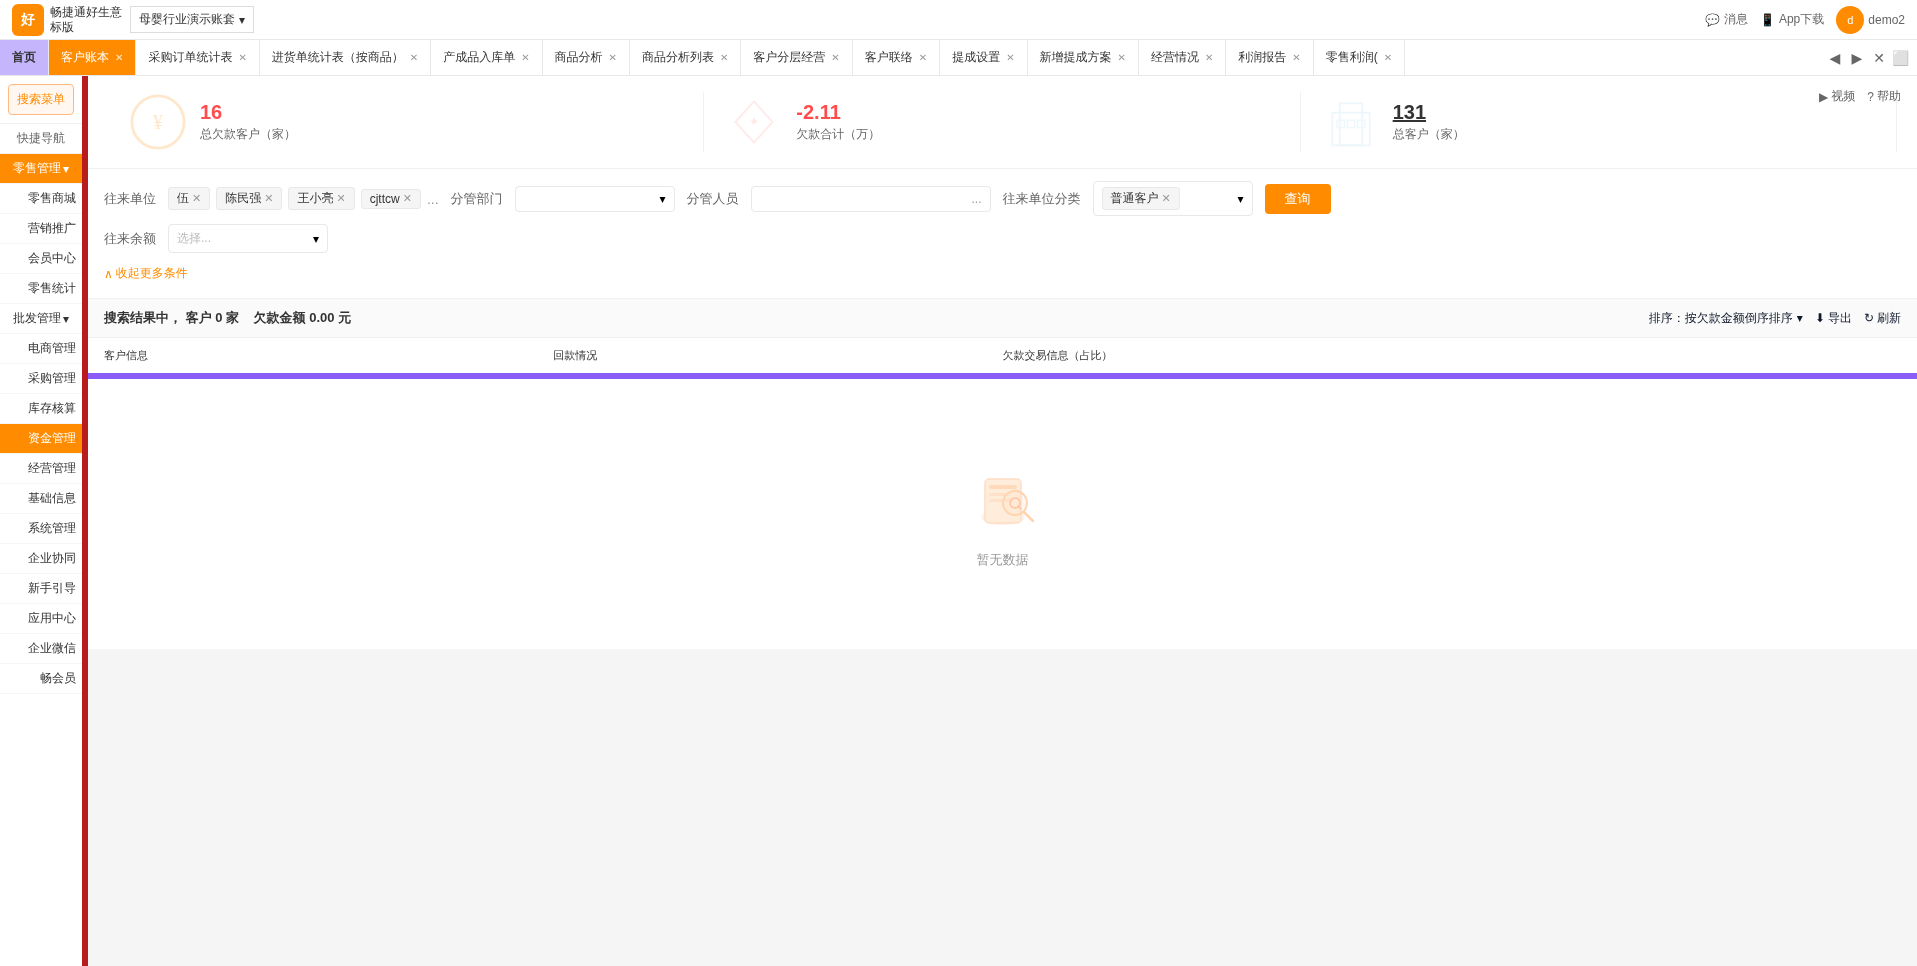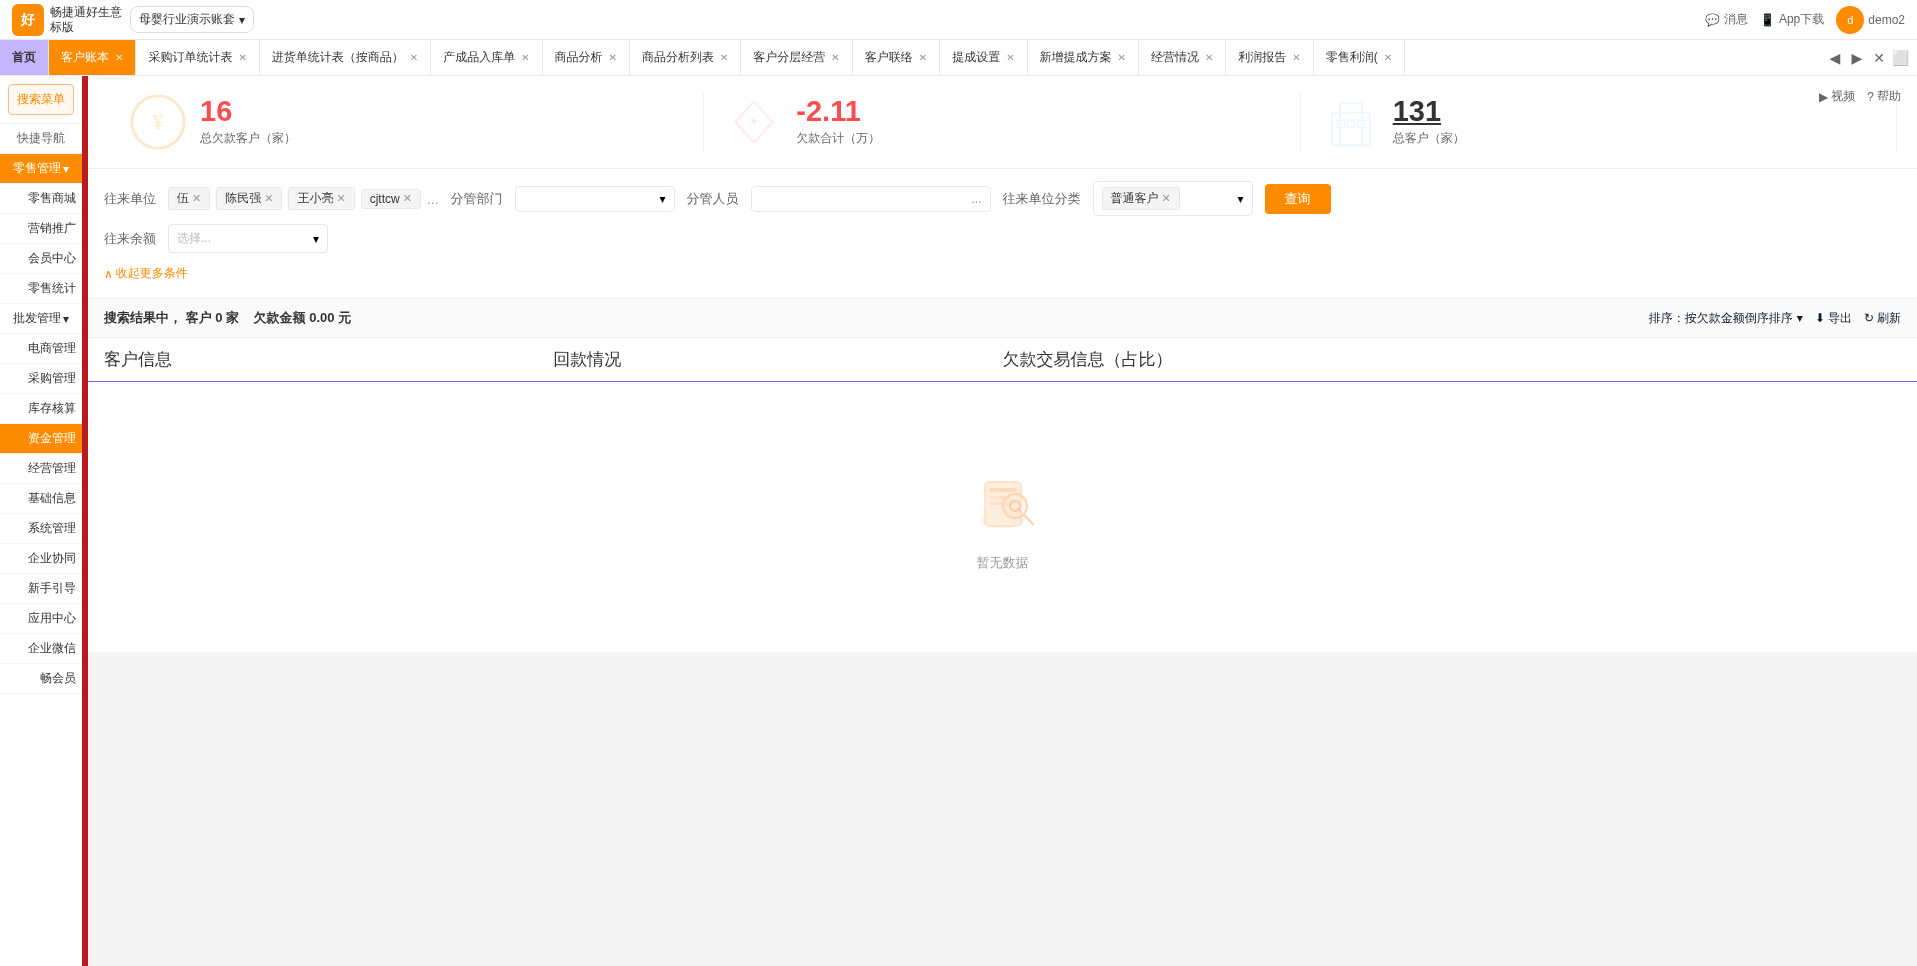--- a/index.html
+++ b/index.html
@@ -4,21 +4,21 @@
   <style>
     * { box-sizing: border-box; margin: 0; padding: 0; }
     body { font-family: 'Microsoft YaHei', Arial, sans-serif; font-size: 13px; background: #f5f5f5; overflow: hidden; height: 966px; display: flex; flex-direction: column; }
 
     
     .top-bar { height: 40px; background: #fff; border-bottom: 1px solid #e8e8e8; display: flex; align-items: center; justify-content: space-between; padding: 0 12px; flex-shrink: 0; }
     .top-bar-left { display: flex; align-items: center; gap: 8px; }
     .logo-area { display: flex; align-items: center; gap: 6px; }
     .logo-icon { width: 32px; height: 32px; background: #ff8c00; border-radius: 6px; display: flex; align-items: center; justify-content: center; color: white; font-size: 14px; font-weight: bold; }
     .logo-text { font-size: 12px; color: #333; line-height: 1.2; }
-    .company-selector { border: 1px solid #ddd; border-radius: 8px; padding: 4px 8px; font-size: 12px; color: #333; background: #fff; cursor: pointer; display: flex; align-items: center; gap: 4px; }
+    .company-selector { border: 1px solid #ddd; border-radius: 0; padding: 4px 8px; font-size: 12px; color: #333; background: #fff; cursor: pointer; display: flex; align-items: center; gap: 4px; }
     .top-bar-right { display: flex; align-items: center; gap: 12px; }
     .top-right-item { display: flex; align-items: center; gap: 4px; font-size: 12px; color: #666; cursor: pointer; }
     .avatar { width: 28px; height: 28px; border-radius: 50%; background: #ff8c00; display: flex; align-items: center; justify-content: center; color: white; font-size: 11px; }
 
     
     .nav-tabs { height: 36px; background: #fff; border-bottom: 1px solid #e8e8e8; display: flex; align-items: center; flex-shrink: 0; overflow: hidden; }
     .nav-tab { height: 36px; padding: 0 12px; display: flex; align-items: center; gap: 4px; font-size: 12px; color: #333; cursor: pointer; border-right: 1px solid #e8e8e8; white-space: nowrap; flex-shrink: 0; }
     .nav-tab.active { background: #ff8c00; color: white; }
     .nav-tab .close-x { font-size: 10px; color: #999; margin-left: 2px; }
     .nav-tab.active .close-x { color: rgba(255,255,255,0.8); }
@@ -41,21 +41,21 @@
     
     .content-area { flex: 1; overflow-y: auto; background: #f5f5f5; }
 
     
     .stats-bar { background: #fff; padding: 16px 20px; display: flex; align-items: center; gap: 0; border-bottom: 1px solid #f0f0f0; position: relative; }
     .stat-block { flex: 1; display: flex; align-items: center; gap: 12px; padding: 0 20px; border-right: 1px solid #f0f0f0; }
     .stat-block:last-child { border-right: none; }
     .stat-icon { width: 60px; height: 60px; display: flex; align-items: center; justify-content: center; opacity: 0.2; }
     .stat-icon svg { width: 56px; height: 56px; }
     .stat-content { display: flex; flex-direction: column; }
-    .stat-number { font-size: 29px; font-weight: bold; color: #ff4d4f; line-height: 1; }
+    .stat-number { font-size: 20px; font-weight: bold; color: #ff4d4f; line-height: 1; }
     .stat-number.negative { color: #ff4d4f; }
     .stat-number.dark { color: #333; text-decoration: underline; }
     .stat-label { font-size: 12px; color: #666; margin-top: 4px; }
     .stats-actions { position: absolute; right: 16px; top: 12px; display: flex; gap: 12px; }
     .stats-action-btn { font-size: 12px; color: #666; cursor: pointer; display: flex; align-items: center; gap: 3px; }
 
     
     .filter-area { background: #fff; padding: 12px 16px; border-bottom: 1px solid #f0f0f0; }
     .filter-row { display: flex; align-items: center; gap: 12px; margin-bottom: 8px; flex-wrap: wrap; }
     .filter-label { font-size: 13px; color: #666; white-space: nowrap; }
@@ -72,21 +72,21 @@
     
     .results-bar { padding: 10px 16px; display: flex; align-items: center; justify-content: space-between; background: #fafafa; border-bottom: 1px solid #f0f0f0; }
     .results-info { font-size: 13px; color: #333; }
     .results-info span { font-weight: bold; }
     .results-actions { display: flex; align-items: center; gap: 12px; font-size: 12px; color: #0f172a; }
     .results-action { cursor: pointer; display: flex; align-items: center; gap: 3px; }
     .sort-select { display: flex; align-items: center; gap: 4px; cursor: pointer; }
 
     
     .table-container { background: #fff; }
-    .table-header { display: grid; grid-template-columns: 1fr 1fr 1fr 1fr; padding: 10px 16px; border-bottom: 1px solid #8b5cf6; font-size: 17px; color: #333; font-weight: normal; }
+    .table-header { display: grid; grid-template-columns: 1fr 1fr 1fr 1fr; padding: 10px 16px; border-bottom: 6px solid #8b5cf6; font-size: 11px; color: #333; font-weight: normal; }
     .empty-state { display: flex; flex-direction: column; align-items: center; justify-content: center; padding: 80px 20px; }
     .empty-text { font-size: 13px; color: #999; }
   </style>
 </head>
 <body>
 
 <div class="top-bar">
   <div class="top-bar-left">
     <div class="logo-area">
       <div class="logo-icon">好</div>

